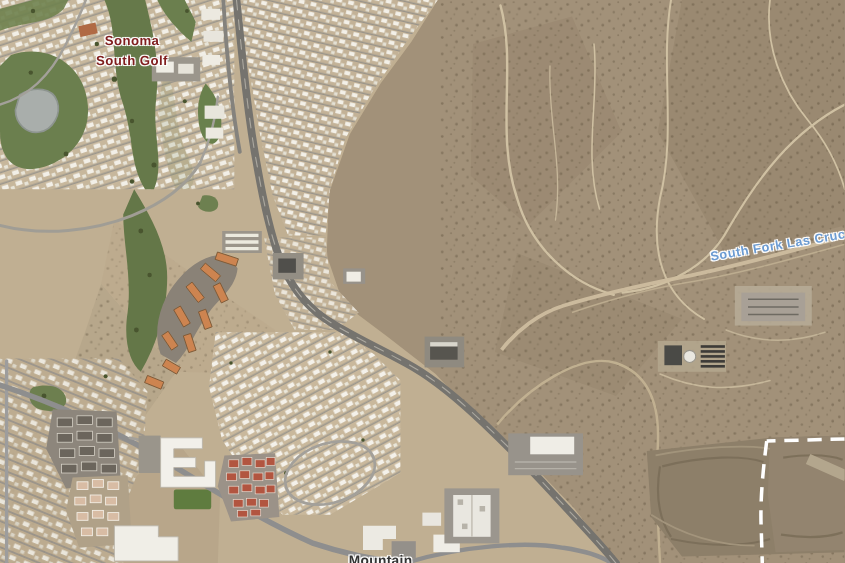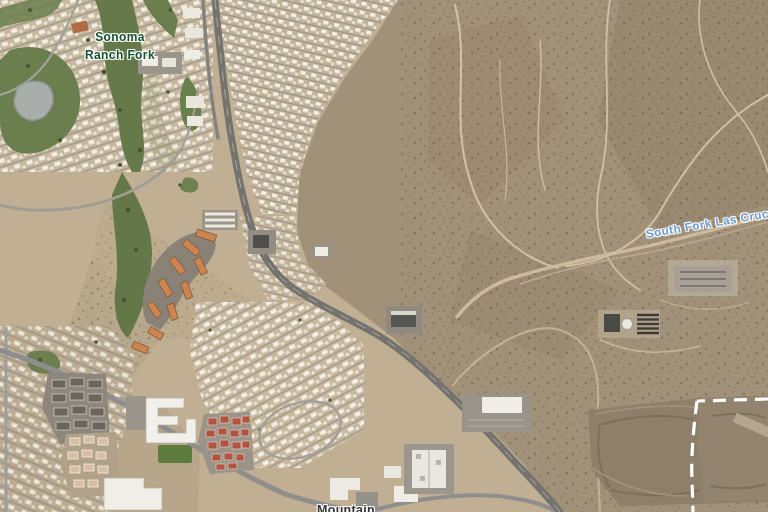--- a/index.html
+++ b/index.html
@@ -350,21 +350,21 @@
       <line x1="468" y1="426" x2="524" y2="426"></line>
     </g>
   </g>
 
   <g fill="none" stroke="#ffffff" stroke-width="3.2" stroke-dasharray="13 8">
     <path d="M768,399 L697,401"></path>
     <path d="M697,401 C693,432 691,458 692,480 L693,512"></path>
   </g>
 </svg>
 
-  <div class="map-label label-golf halo" style="color: #14532d;">
+  <div class="map-label label-golf halo" style="color: #7f1d1d;">
     <div>Sonoma</div>
-    <div>Ranch Fork</div>
+    <div>South Golf</div>
   </div>
 
   <div class="map-label label-arroyo halo" style="color: rgb(107, 155, 210);">South Fork Las Cruces Ar</div>
 
   <div class="map-label label-street halo" style="color: rgb(51, 51, 51);">Mountain</div>
 </div>
 
 </body></html>

